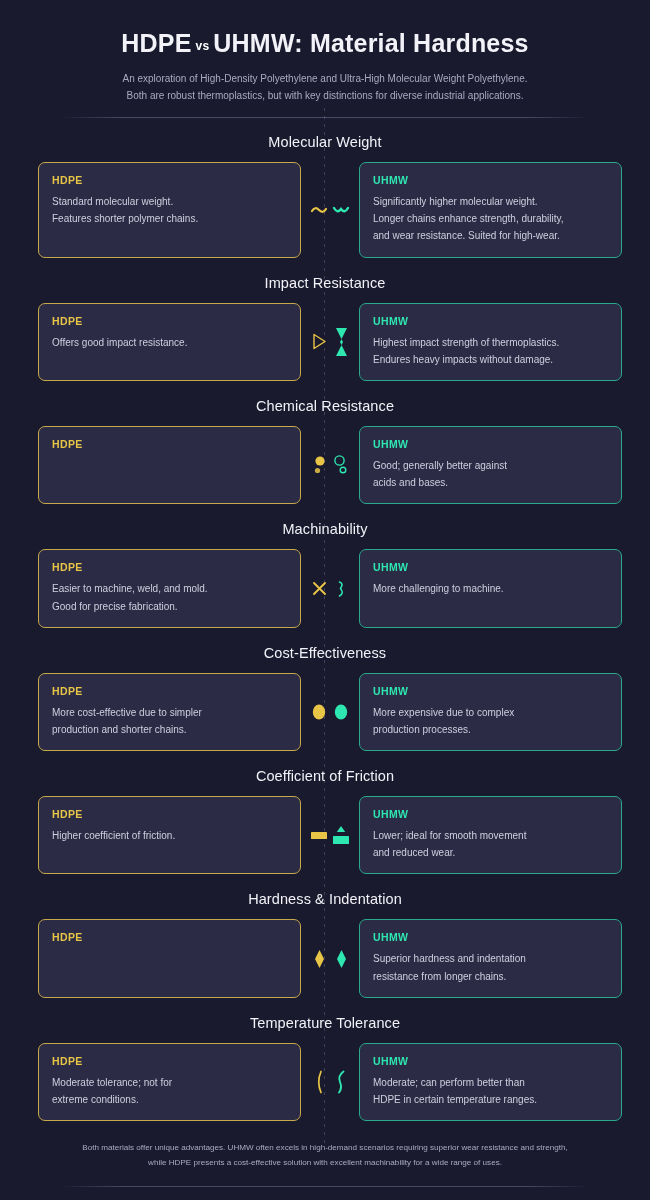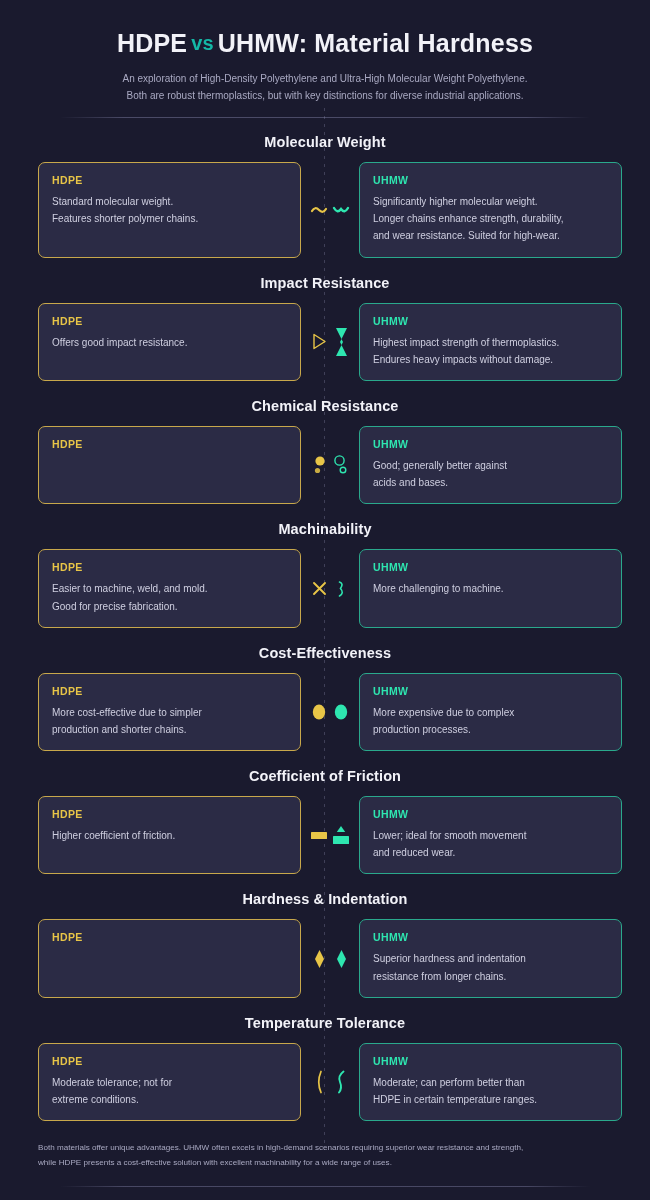--- a/index.html
+++ b/index.html
@@ -41,23 +41,23 @@
   #header { padding-top: 28px; text-align: center; }
 
   #main-title {
     font-size: 25px;
     font-weight: bold;
     letter-spacing: 0.2px;
     color: #f2f2f8;
     line-height: 1.2;
   }
   #main-title .vs {
-    font-size: 20px;
+    font-size: 12px;
     font-weight: bold;
-    color: #14b8a6;
+    color: #ffffff;
     padding: 0 4px;
     vertical-align: 2px;
   }
 
   #subtitle { margin-top: 13px; }
   .sub-line {
     font-size: 10px;
     color: #a9a9c2;
     line-height: 1.65;
   }
@@ -73,21 +73,21 @@
       rgba(140,140,180,0) 100%);
   }
 
   
   .section { margin-top: 17px; }
   .section:first-of-type { margin-top: 16px; }
 
   .section-title {
     text-align: center;
     font-size: 14.5px;
-    font-weight: bold;
+    font-weight: normal;
     color: #f2f2f8;
     margin-bottom: 12px;
     letter-spacing: 0.1px;
   }
 
   .row { display: flex; align-items: stretch; }
 
   .card {
     width: 263px;
     border-radius: 7px;
@@ -126,21 +126,21 @@
     width: 22px;
     height: 34px;
     display: flex;
     align-items: center;
     justify-content: center;
     position: relative;
   }
   .icon-slot svg { display: block; overflow: visible; }
 
   
-  #footer { margin-top: 20px; text-align: left; }
+  #footer { margin-top: 20px; text-align: center; }
   .foot-line {
     font-size: 8.1px;
     color: #a9a9c2;
     line-height: 1.78;
   }
   #footer-rule {
     margin: 16px auto 0;
     width: 530px;
     height: 1px;
     background: linear-gradient(to right,

